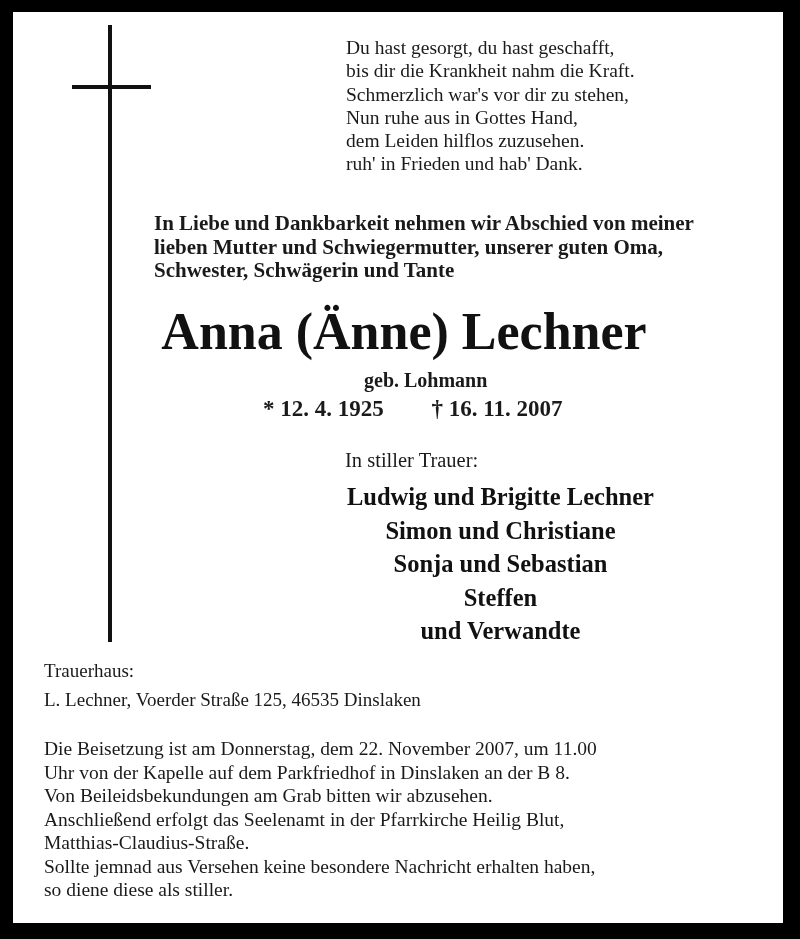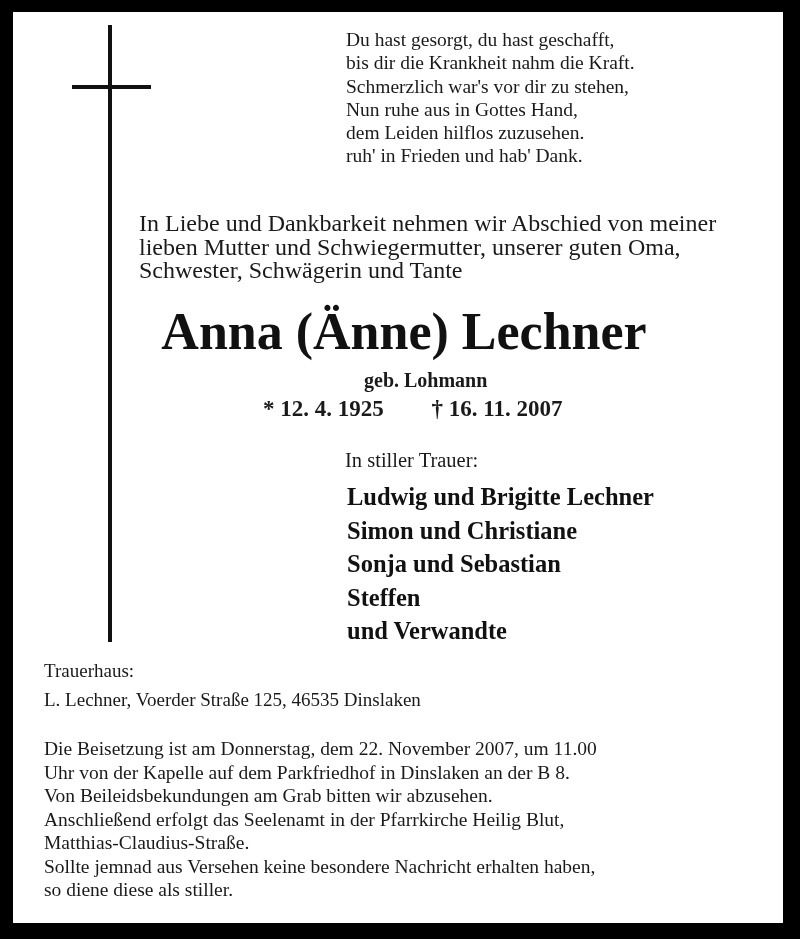--- a/index.html
+++ b/index.html
@@ -1,29 +1,29 @@
 <!DOCTYPE html>
 <html><head>
 <meta charset="utf-8">
 <style>
   html, body { margin:0; padding:0; }
   body { width:800px; height:939px; background:#000; position:relative; overflow:hidden; font-family:"Liberation Serif","DejaVu Serif",serif; color:#1a1a1a; }
   .paper { position:absolute; left:13px; top:12px; width:770px; height:911px; background:#fff; }
   .cross-v { position:absolute; left:108px; top:25px; width:4px; height:617px; background:#111; }
   .cross-h { position:absolute; left:72px; top:85px; width:79px; height:4px; background:#111; }
-  .poem { position:absolute; left:346px; top:28px; font-size:19.5px; line-height:23.3px; }
+  .poem { position:absolute; left:346px; top:36px; font-size:19.5px; line-height:23.3px; }
   .poem div { white-space:nowrap; }
-  .intro { position:absolute; left:139px; top:212px; font-size:24px; line-height:23.5px; white-space:nowrap; }
+  .intro { position:absolute; left:154px; top:212px; font-size:21px; line-height:23.5px; white-space:nowrap;font-weight:bold; }
   .name { position:absolute; left:0; width:800px; top:303px; text-align:center; font-size:52px; font-weight:bold; line-height:58px; color:#111; padding-left:8px; box-sizing:border-box; }
   .maiden { position:absolute; left:364px; top:368px; font-size:20px; font-weight:bold; line-height:24px; }
   .dates { position:absolute; left:263px; top:395px; font-size:23px; font-weight:bold; line-height:28px; white-space:nowrap; }
   .dates .death { margin-left:42px;text-align:center; }
   .mourn-label { position:absolute; left:345px; top:448px; font-size:20.5px; line-height:24px; }
   .mourners { position:absolute; left:347px; top:480px; font-size:24.5px; font-weight:bold; line-height:33.6px; color:#111; }
-  .mourners div { white-space:nowrap; }
+  .mourners div { white-space:nowrap;text-align:center; }
   .house { position:absolute; left:44px; top:656px; font-size:19px; line-height:29px; white-space:nowrap; }
   .funeral { position:absolute; left:44px; top:737px; font-size:19.5px; line-height:23.5px; }
   .funeral div { white-space:nowrap; }
 </style>
 </head>
 <body>
 
 <div class="paper">
 </div>
 

